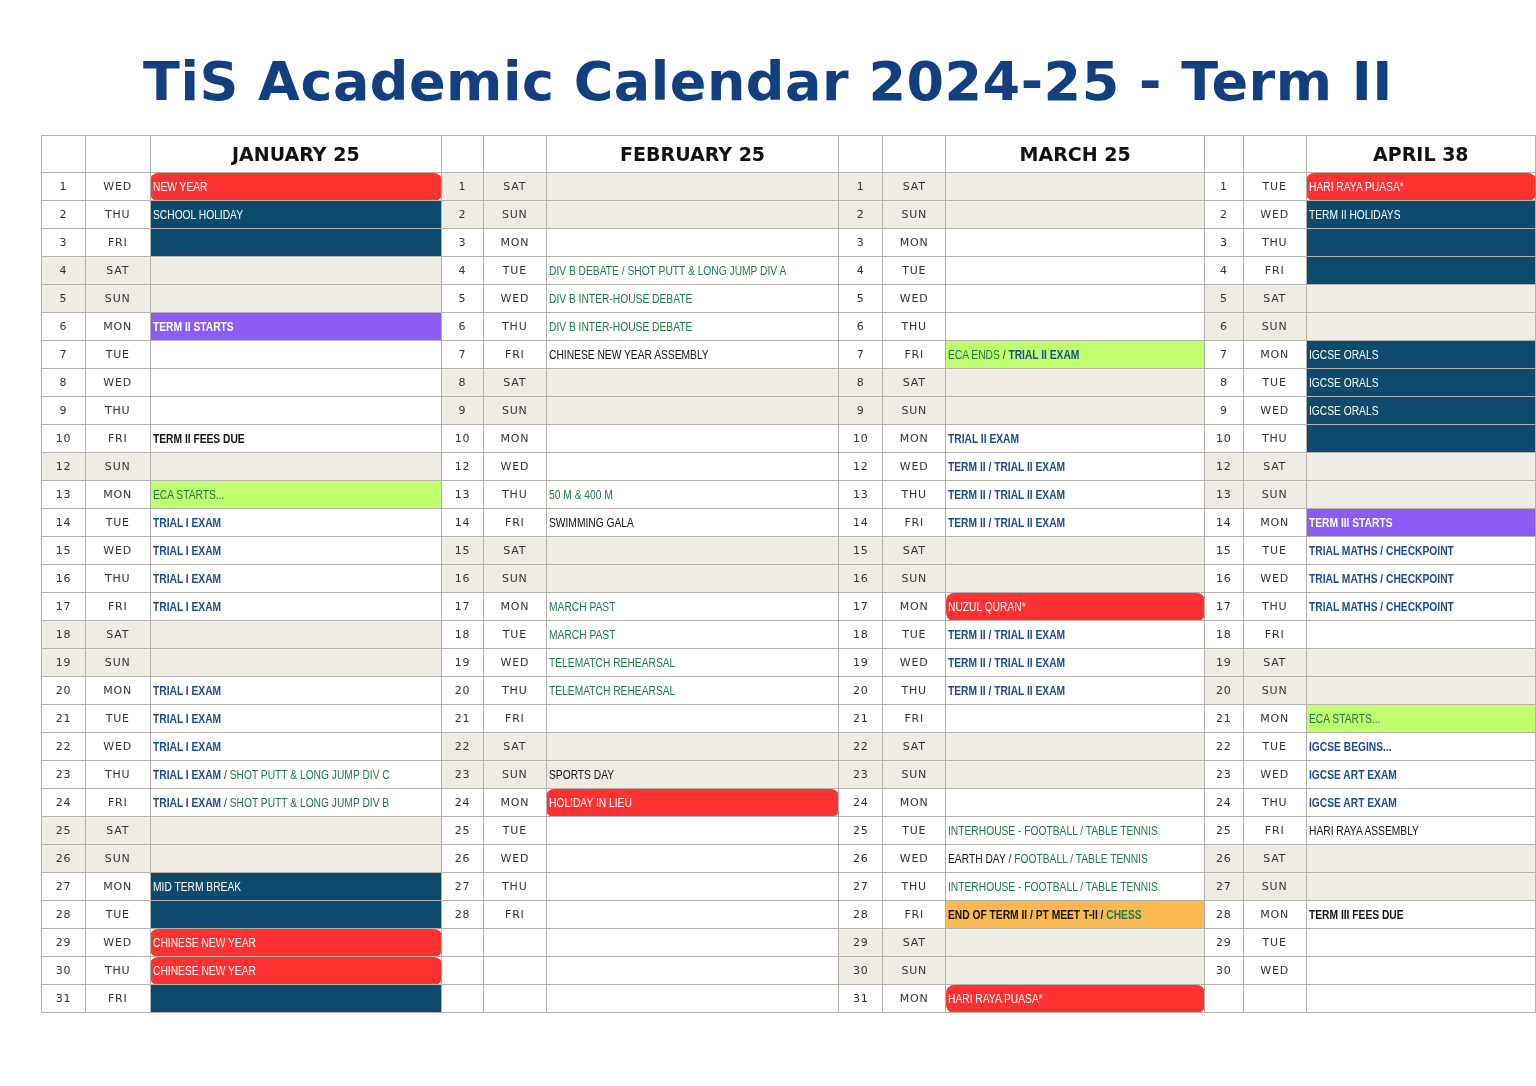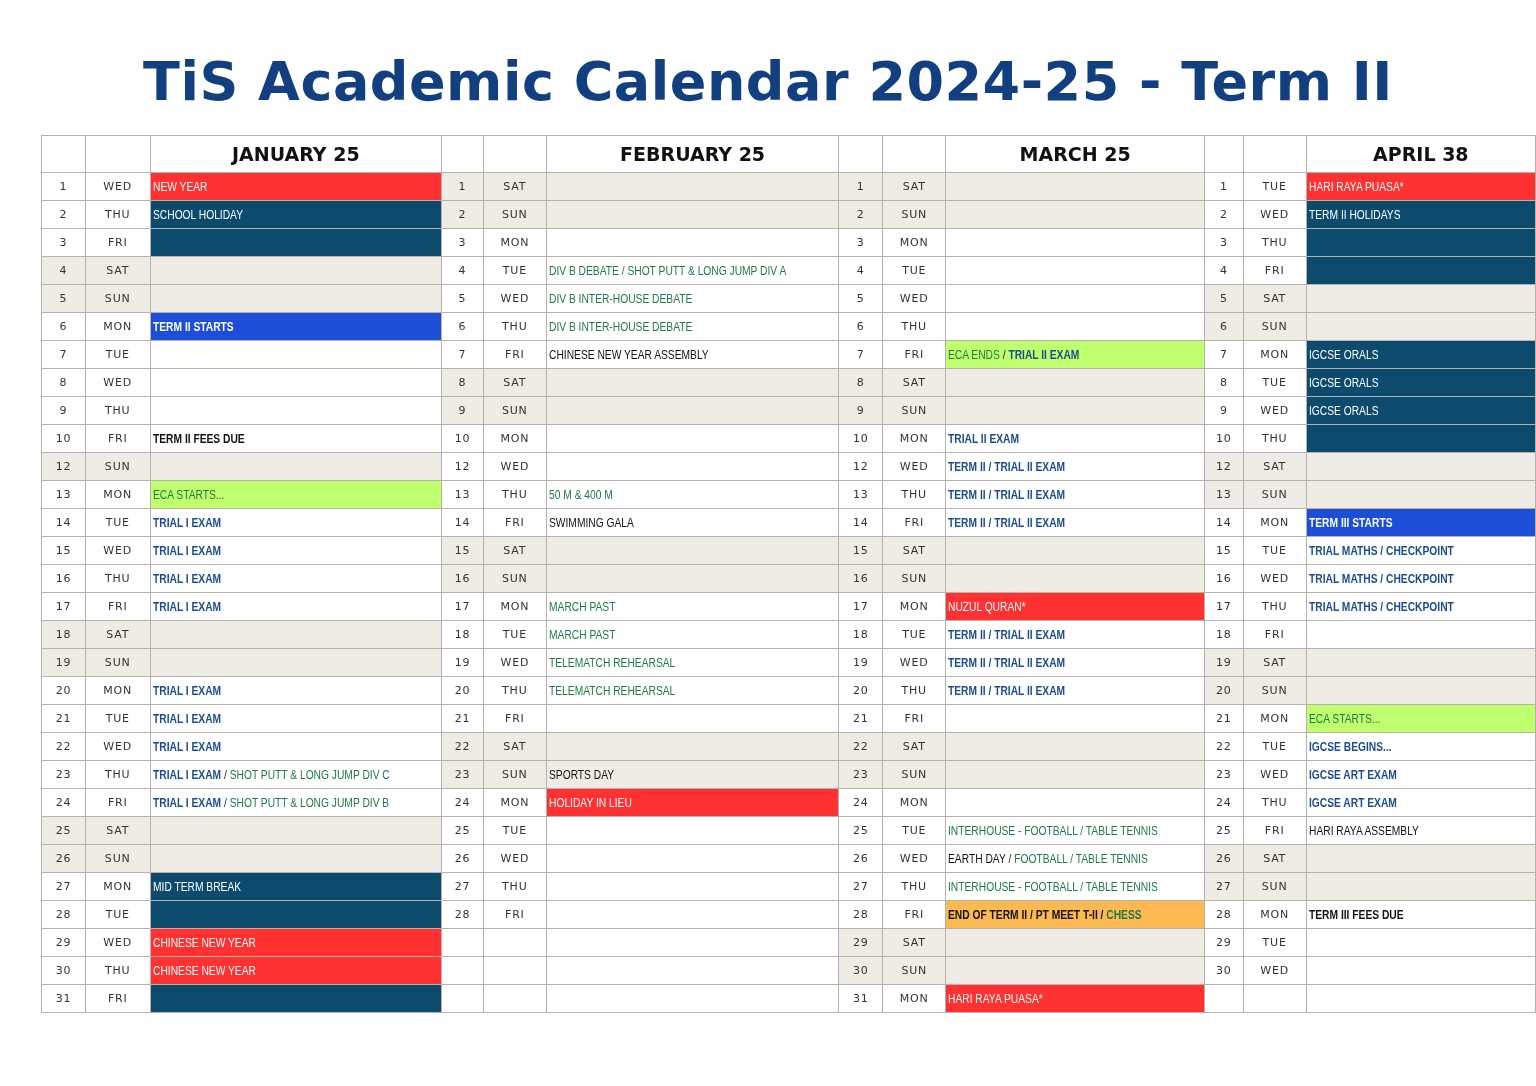--- a/index.html
+++ b/index.html
@@ -15,23 +15,23 @@
   }
   .cal td, .cal th {
     border:1px solid #b5b2ad; padding:0; height:27px; overflow:hidden; white-space:nowrap;
   }
   .cal th { height:36px; background:#ffffff; font-family:"DejaVu Sans", sans-serif; font-weight:bold; font-size:19px; color:#111; text-align:center; }
   .cal td.n, .cal td.d { text-align:center; font-family:"DejaVu Sans", sans-serif; font-size:11px; color:#333; letter-spacing:0.8px; }
   .cal td.n { font-size:11px; }
   .cal td.e { font-family:"Liberation Sans", sans-serif; font-size:12.5px; padding-left:2px; transform-origin:left; }
   .e span { display:inline-block; transform:scaleX(0.82); transform-origin:left center; }
   .we { background:#efebe5; }
-  .bg-red { background:#ff3131; }
+  .bg-red { background:#ff3131;border-radius:8px; }
   .bg-blue { background:#0c4a6e; }
-  .bg-pink { background:#1d4ed8; }
+  .bg-pink { background:#8b5cf6; }
   .bg-lime { background:#c0ff6d; }
   .bg-orange { background:#fdb951; }
   .bg-white { background:#ffffff; }
   .t-white { color:#ffffff; }
   .t-white-b { color:#ffffff; font-weight:bold; }
   .t-black { color:#111111; }
   .t-black-b { color:#111111; font-weight:bold; }
   .t-blue-b { color:#1b4c92; font-weight:bold; }
   .t-green { color:#1e7a44; }
   .t-green-b { color:#1e7a44; font-weight:bold; }

